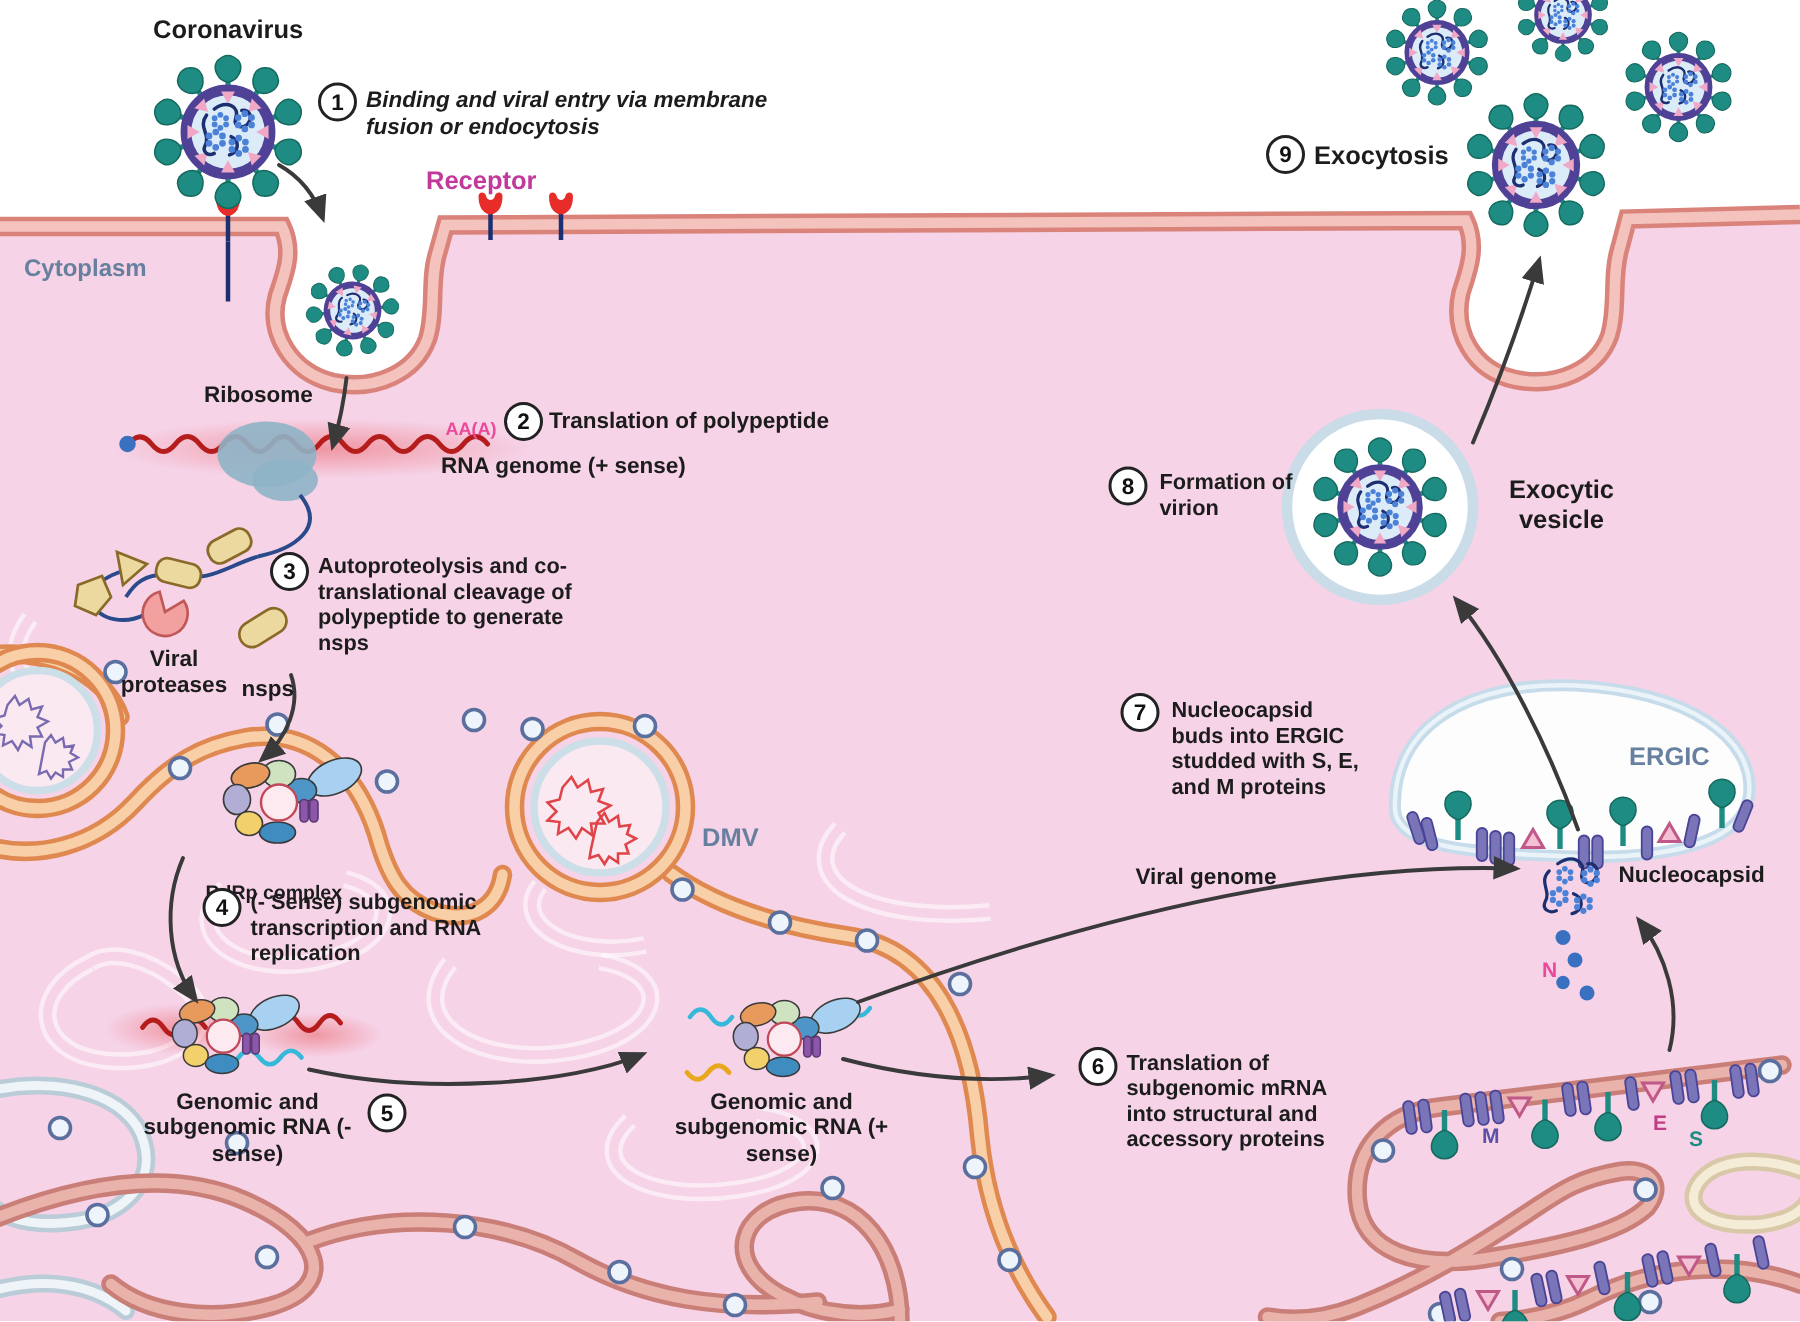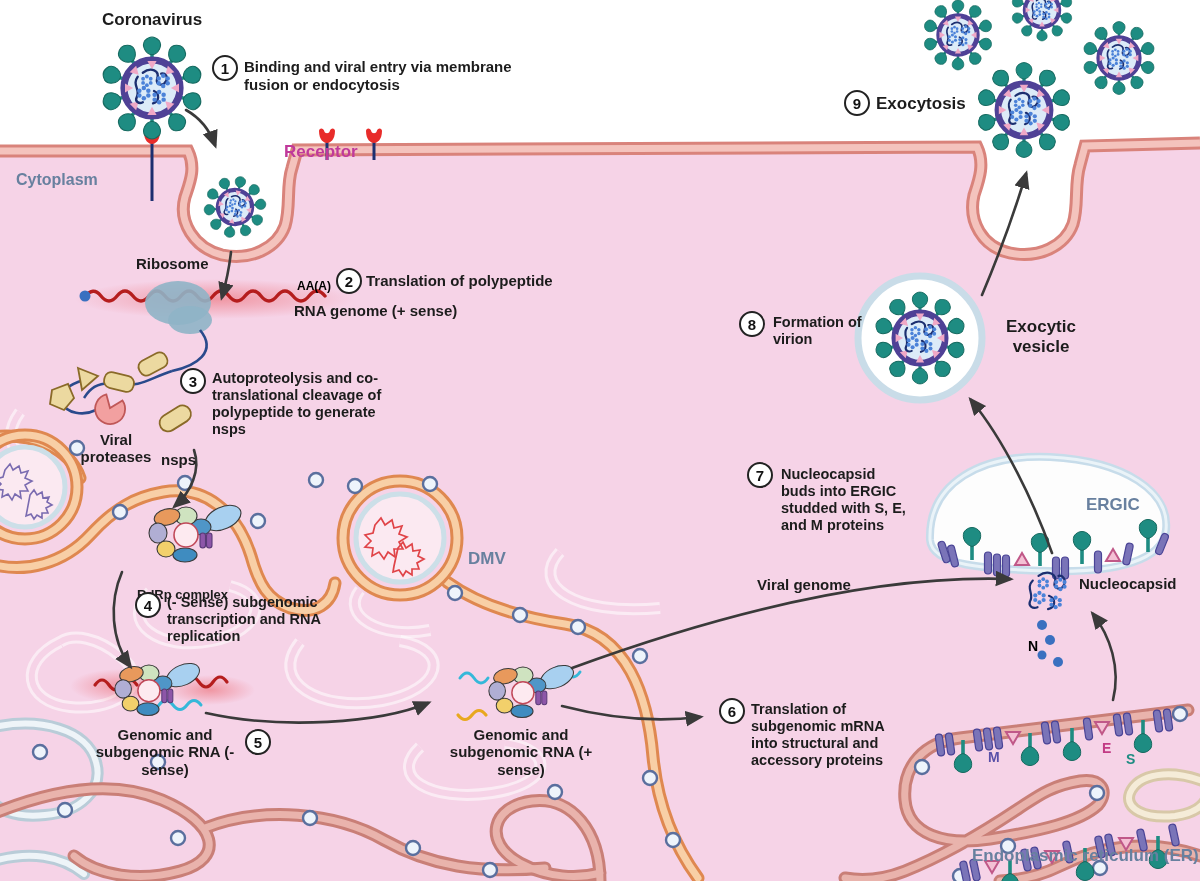--- a/index.html
+++ b/index.html
@@ -1,22 +1,22 @@
 <!DOCTYPE html>
 <html><head>
 <meta charset="utf-8">
 <style>
   html,body{margin:0;padding:0;background:#fff;}
   #stage{position:relative;width:1200px;height:881px;overflow:hidden;
          font-family:"Liberation Sans",sans-serif;background:#fff;}
   #art{position:absolute;left:0;top:0;}
   .lbl{position:absolute;font-weight:bold;color:#1c1c1c;line-height:1.15;text-align:right;}
   .slate{color:#68809f;}
-  .magenta{color:#c0399b;margin-top:31px;}
-  .navy{color:#000000;}
+  .magenta{color:#c0399b;}
+  .navy{color:#ec4899;}
   .ctr{text-align:center;}
   .stepcirc{position:absolute;width:26px;height:26px;border:2.2px solid #222;
             border-radius:50%;background:#fff;display:flex;align-items:center;
             justify-content:center;font-weight:bold;font-size:15px;color:#111;
             box-sizing:border-box;}
   .steptxt{position:absolute;font-weight:bold;color:#1c1c1c;font-size:14.5px;line-height:1.18;}
 </style>
 </head>
 <body>
 
@@ -437,21 +437,21 @@
     <use href="#virus" transform="translate(958,35) scale(0.70)"></use>
     <use href="#virus" transform="translate(1042,10) scale(0.62)"></use>
     <use href="#virus" transform="translate(1119,58) scale(0.73)"></use>
     <use href="#virus" transform="translate(1024,110) scale(0.95)"></use>
   </g>
 </svg>
 
 <div class="lbl" style="left:102px;top:10px;font-size:17px;">Coronavirus</div>
 
 <div class="stepcirc" style="left:212px;top:55px;">1</div>
-<div class="steptxt" style="left:244px;top:58px;width:295px;font-size:15px;">Binding and viral entry via membrane fusion or endocytosis</div>
+<div class="steptxt" style="left:244px;top:58px;width:295px;font-size:15px;font-style:italic;">Binding and viral entry via membrane fusion or endocytosis</div>
 
 <div class="lbl magenta" style="left:284px;top:111px;font-size:17px;">Receptor</div>
 <div class="lbl slate" style="left:16px;top:171px;font-size:16px;">Cytoplasm</div>
 
 <div class="lbl" style="left:136px;top:255px;font-size:15px;">Ribosome</div>
 <div class="lbl navy" style="left:297px;top:280px;font-size:12px;">AA(A)</div>
 
 <div class="stepcirc" style="left:336px;top:268px;">2</div>
 <div class="steptxt" style="left:366px;top:272px;width:220px;font-size:15px;">Translation of polypeptide</div>
 <div class="lbl" style="left:294px;top:302px;font-size:15px;">RNA genome (+ sense)</div>
@@ -490,15 +490,14 @@
 
 <div class="lbl ctr" style="left:985px;top:317px;width:112px;font-size:17px;">Exocytic vesicle</div>
 
 <div class="stepcirc" style="left:844px;top:90px;">9</div>
 <div class="steptxt" style="left:876px;top:94px;font-size:17px;">Exocytosis</div>
 
 <div class="lbl" style="left:988px;top:749px;font-size:14px;color:#5a50a8;">M</div>
 <div class="lbl" style="left:1102px;top:740px;font-size:14px;color:#c23b85;">E</div>
 <div class="lbl" style="left:1126px;top:751px;font-size:14px;color:#1e8c82;">S</div>
 
-<div class="lbl slate" style="left:972px;top:846px;font-size:17px;">Endoplasmic reticulum (ER)</div>
 
 </div>
 
 </body></html>

